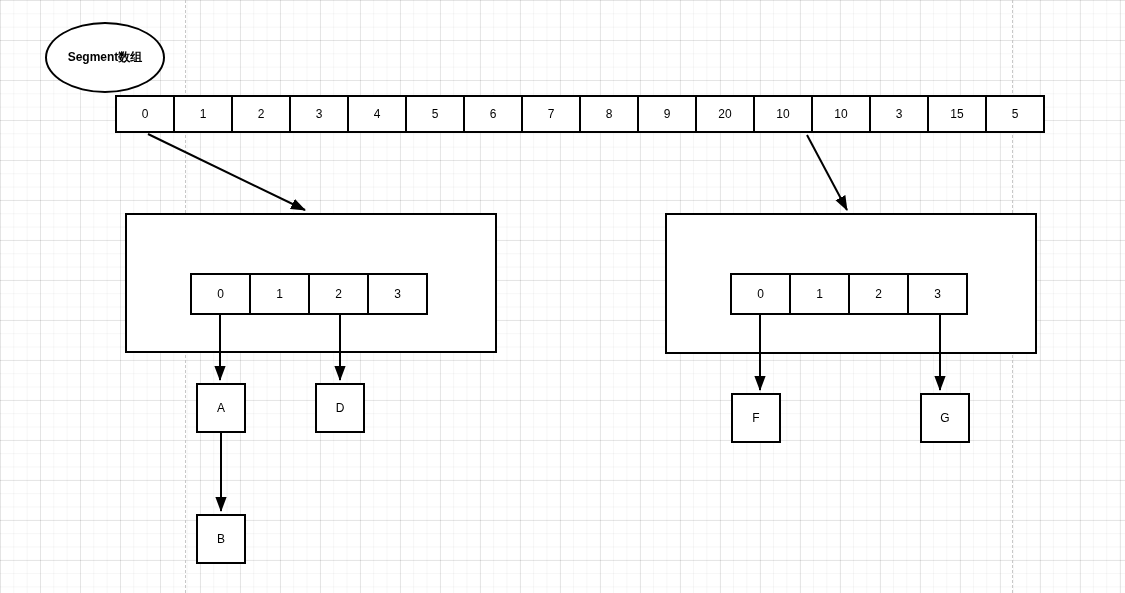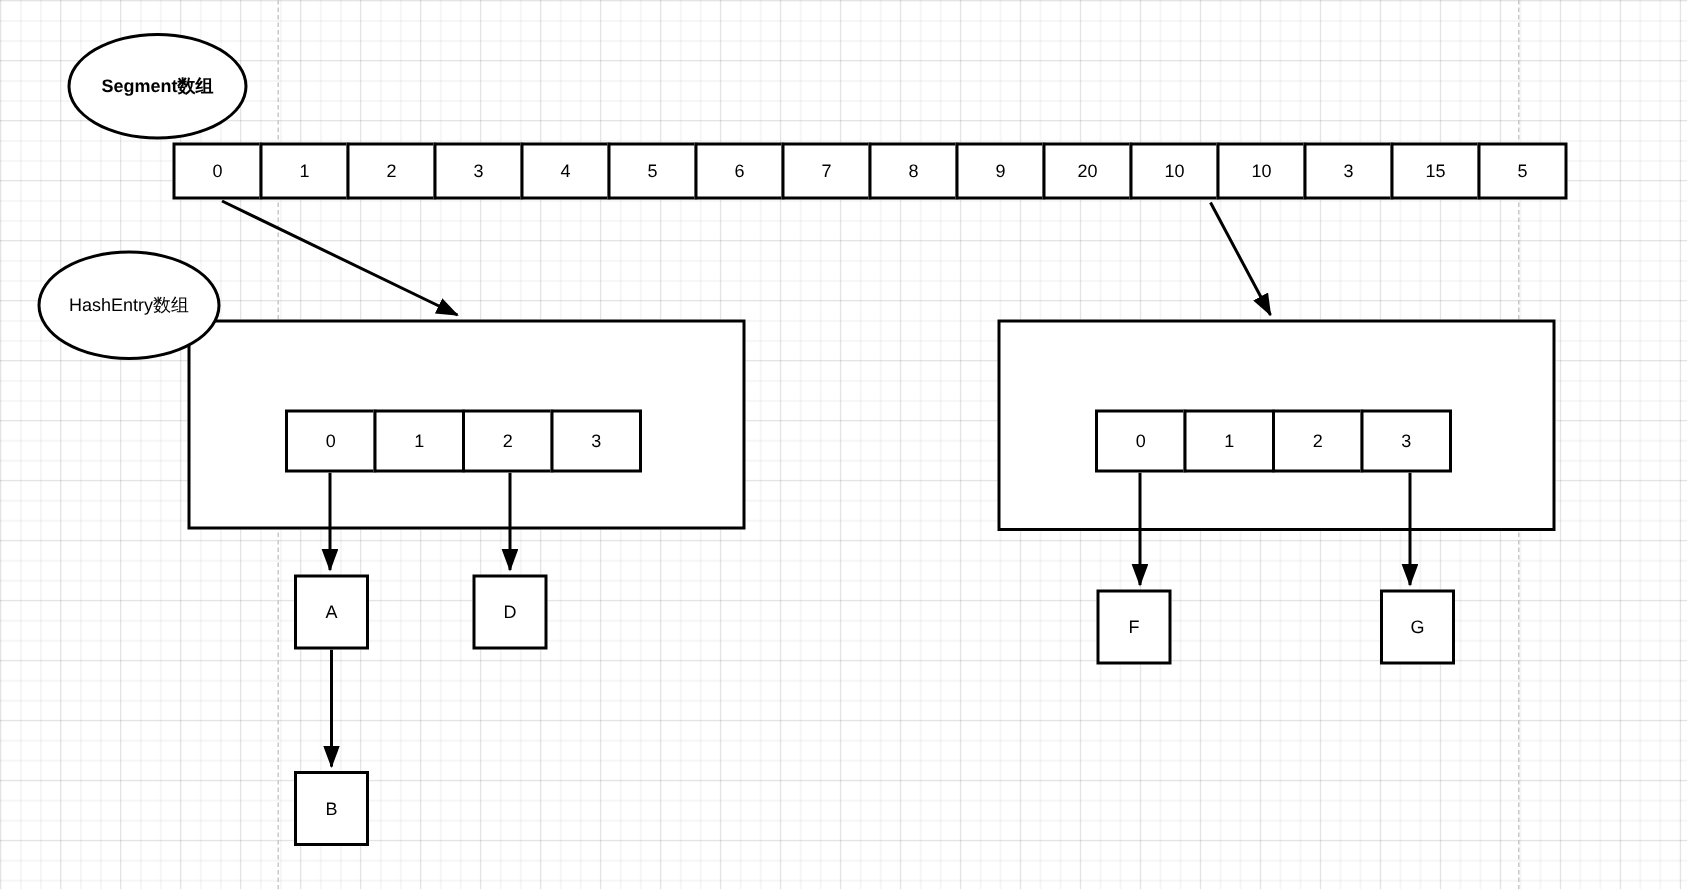--- a/index.html
+++ b/index.html
@@ -209,17 +209,14 @@
   <div class="node" style="left:731px; top:393px;">
       <span class="label">F</span>
     </div>
   <div class="node" style="left:920px; top:393px;">
       <span class="label">G</span>
     </div>
 
   <div class="ellipse" style="left:45px; top:22px; width:120px; height:71px;font-weight:bold;">
     <span class="label">Segment数组</span>
   </div>
-  <div class="ellipse" style="left:25px; top:167px; width:122px; height:73px;">
-    <span class="label">HashEntry数组</span>
-  </div>
 
 </div>
 
 </body></html>

